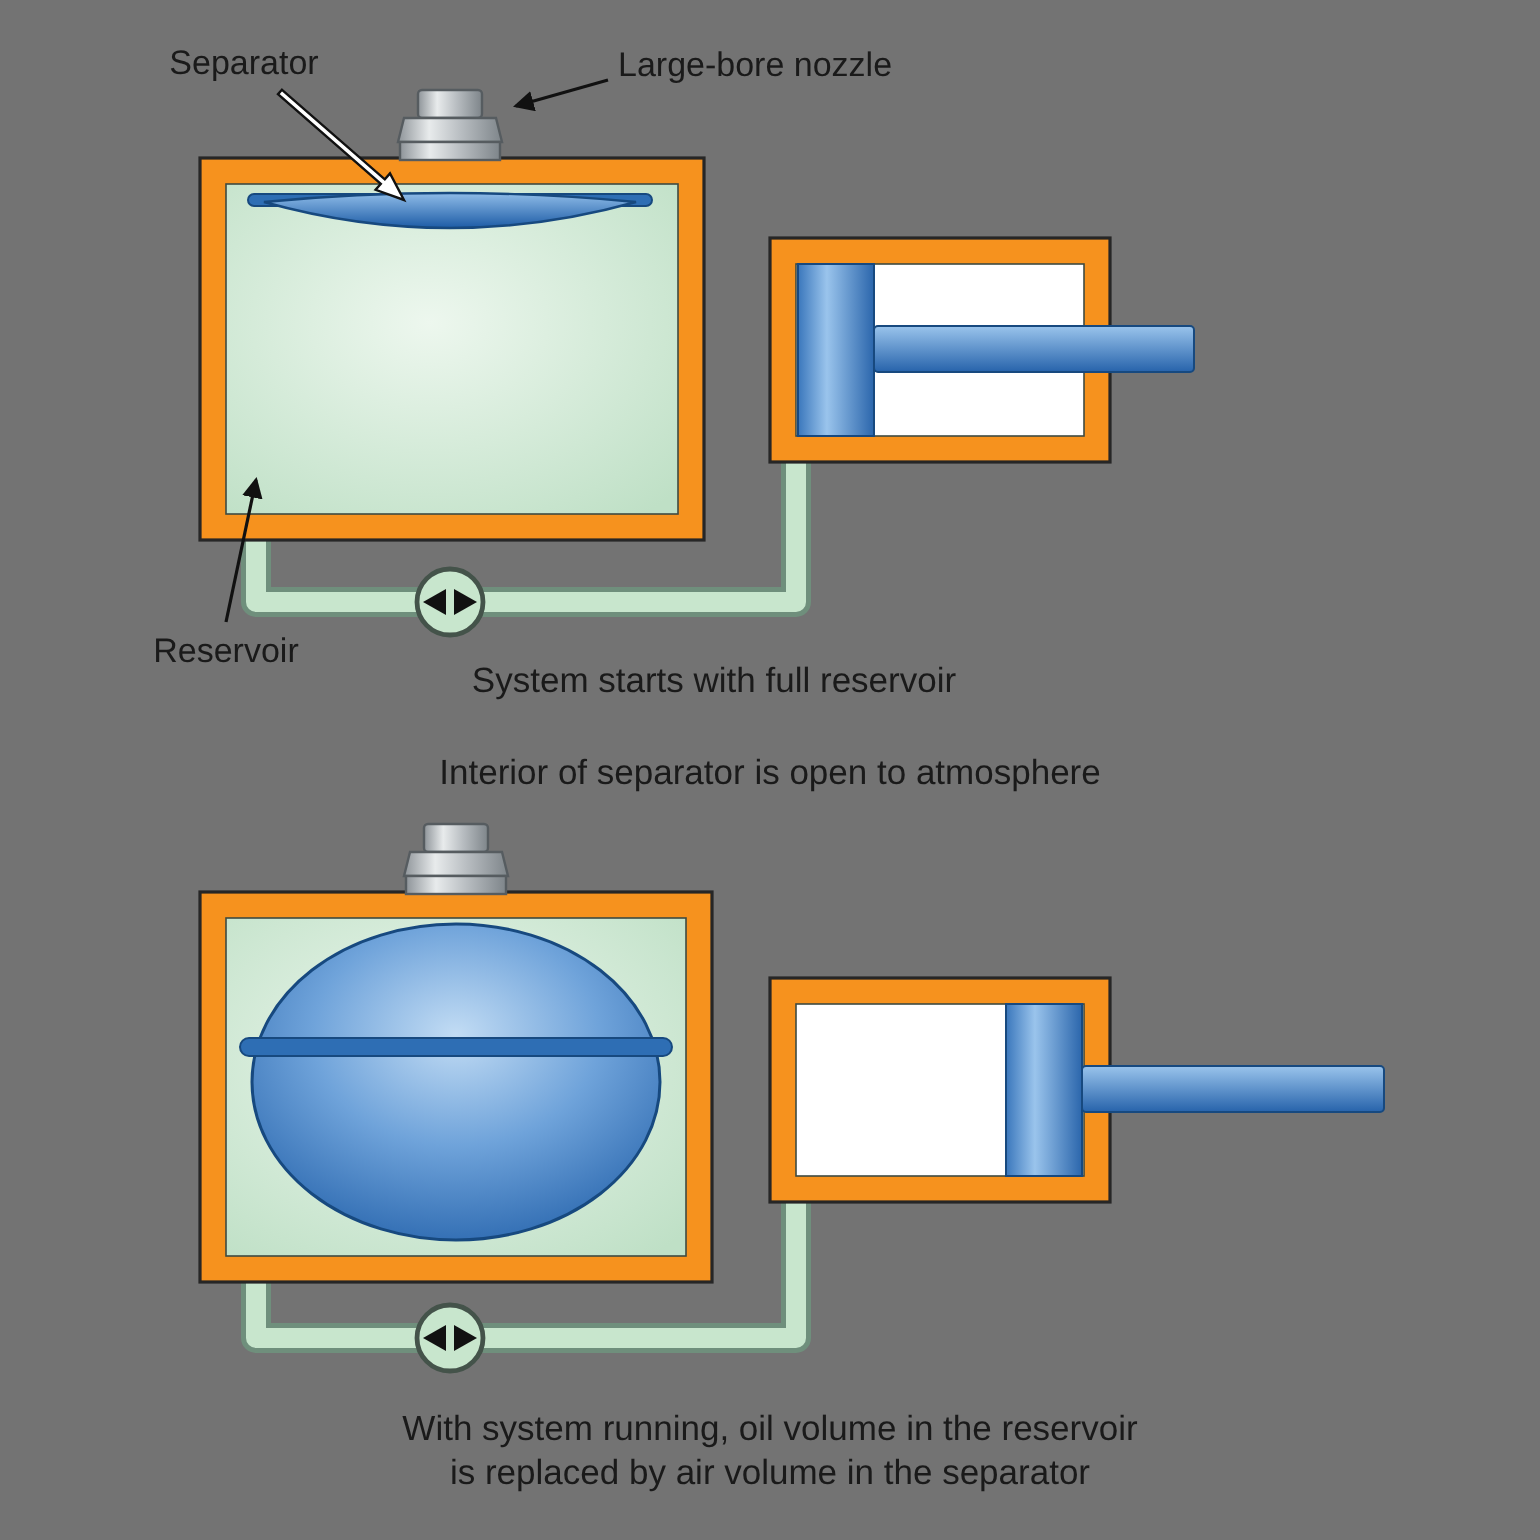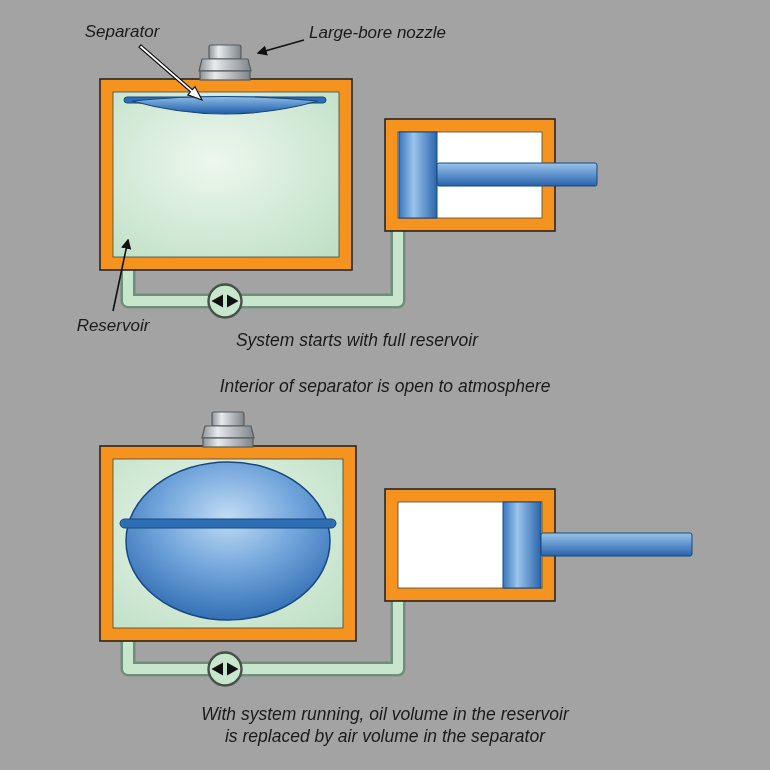--- a/index.html
+++ b/index.html
@@ -4,24 +4,23 @@
 <style>
   html, body {
     margin: 0;
     padding: 0;
     background: #ffffff;
   }
   .canvas {
     position: relative;
     width: 770px;
     height: 770px;
-    background: #a3a3a3;
+    background: #737373;
     font-family: "Liberation Sans", sans-serif;
     overflow: hidden;
-    font-style: italic;
   }
   svg { display: block; }
   .lbl {
     font-size: 17px;
     fill: #1a1a1a;
     font-family: "Liberation Sans", sans-serif;
   }
   .cap {
     font-size: 17.5px;
     fill: #1a1a1a;

